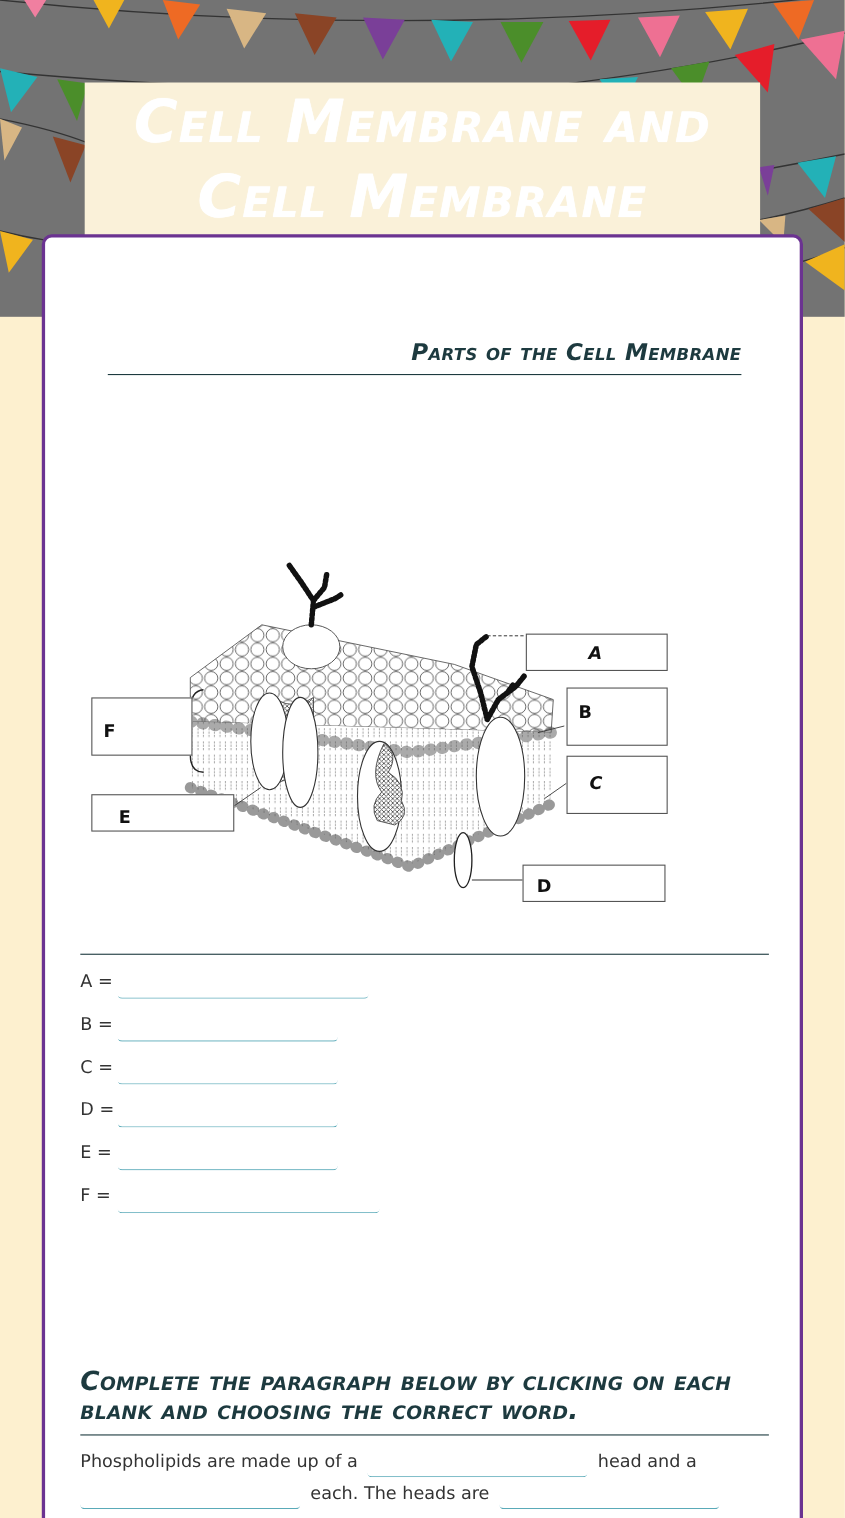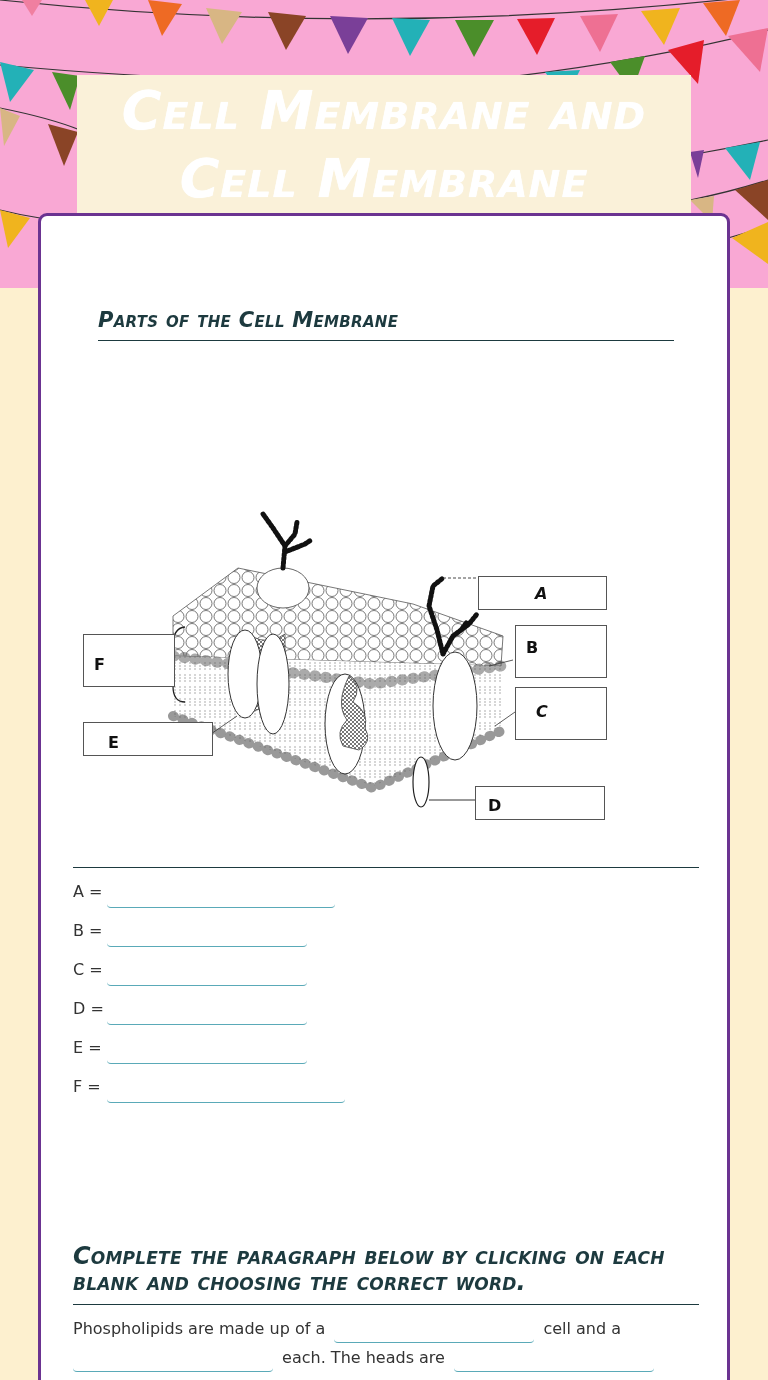--- a/index.html
+++ b/index.html
@@ -4,21 +4,21 @@
 <style>
   * { box-sizing: border-box; margin: 0; padding: 0; }
   html, body { width: 768px; height: 1380px; overflow: hidden; }
   body {
     background: #fdf0cf;
     font-family: "DejaVu Sans", sans-serif;
     position: relative;
   }
   .banner {
     position: absolute; left: 0; top: 0; width: 768px; height: 288px;
-    background: #f9a8d4;
+    background: #737373;
     overflow: hidden;
     padding-left: 36px;
   }
   .banner svg { position: absolute; left: 0; top: 0; }
   .title-box {
     position: absolute; left: 77px; top: 75px; width: 614px; height: 140px;
     background: #faf1d9;
     display: flex; align-items: center; justify-content: center;
     text-align: center;
   }
@@ -45,20 +45,21 @@
     font-style: italic;
     font-variant: small-caps;
     color: #1d3a3f;
   }
   .section-title {
     position: absolute; left: 57px; top: 92px; width: 576px;
     font-size: 21px;
     padding-bottom: 8px;
     border-bottom: 1.5px solid #1d3a3f;
     letter-spacing: 0.3px;
+    text-align: right;
   }
   .instructions {
     position: absolute; left: 32px; top: 198px; width: 630px;
     font-size: 20px; line-height: 26px;
     letter-spacing: 0.2px;
   }
   .diagram {
     position: absolute; left: 32px; top: 290px; width: 530px; height: 310px;
   }
   .label-box {
@@ -248,20 +249,20 @@
     </div>
   </div>
 
   <div class="para-title hand">Complete the paragraph below by clicking on each blank and choosing the correct word.</div>
 
   <div class="rule" style="top:1088px;"></div>
 
   <div class="para">
     <span>Phospholipids are made up of a</span>
     <span class="blank" style="width:200px;"></span>
-    <span>cell and a</span>
+    <span>head and a</span>
     <br>
     <span class="blank" style="width:200px; margin-left:0;"></span>
     <span>each. The heads are</span>
     <span class="blank" style="width:200px;"></span>
   </div>
 
 </div>
 
 </body></html>

